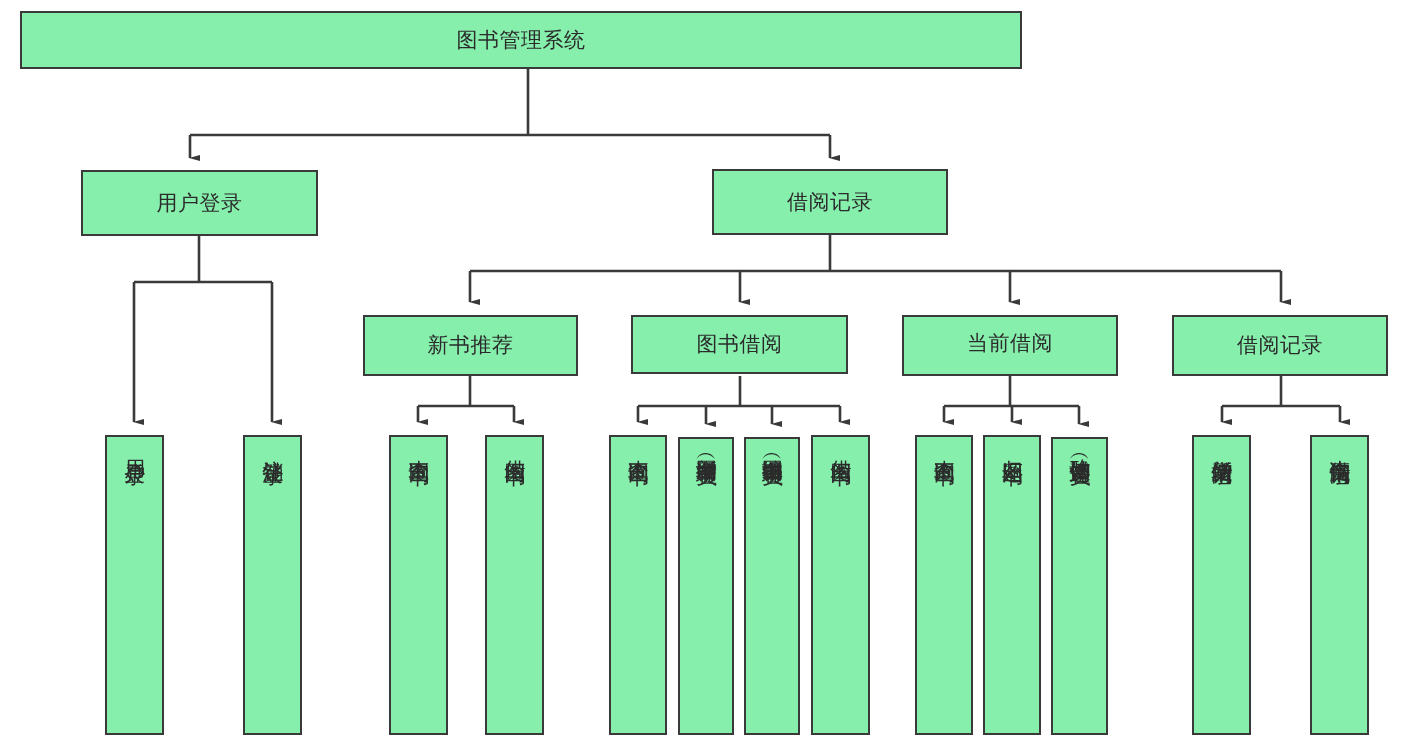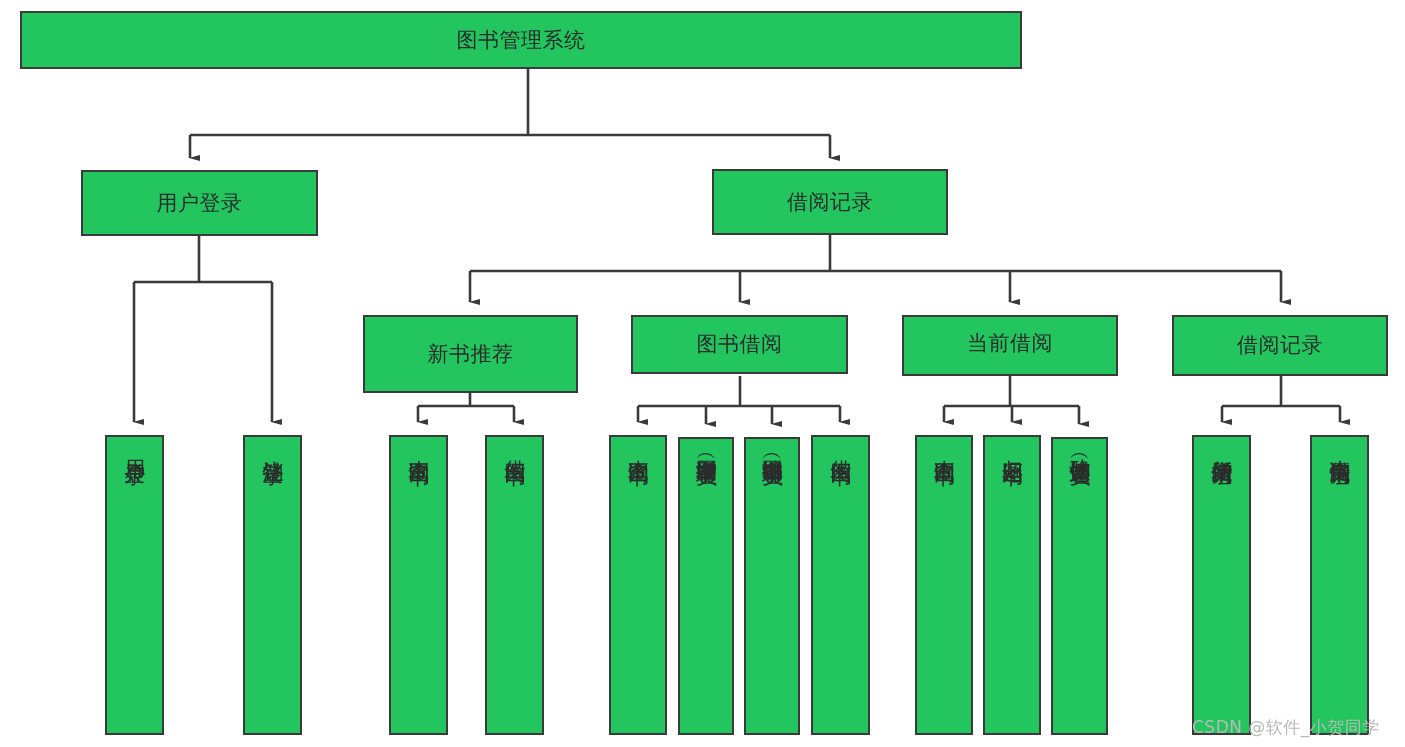--- a/index.html
+++ b/index.html
@@ -23,21 +23,21 @@
     left: 0;
     top: 0;
     width: 1405px;
     height: 747px;
     pointer-events: none;
   }
   .node {
     position: absolute;
     box-sizing: border-box;
     border: 2.5px solid #3a3a3a;
-    background: #22c55e;
+    background: #86efac;
     color: #2b2b2b;
     display: flex;
     align-items: center;
     justify-content: center;
     text-align: center;
     line-height: 1.18;
   }
   .node.h {
     font-size: 21px;
   }
@@ -130,21 +130,21 @@
   </div>
 
   <div class="node h" style="left:81px; top:170px; width:237px; height:66px;">
     <span class="node-label">用户登录</span>
   </div>
 
   <div class="node h" style="left:712px; top:169px; width:236px; height:66px;">
     <span class="node-label">借阅记录</span>
   </div>
 
-  <div class="node h" style="left:363px; top:315px; width:215px; height:78px;">
+  <div class="node h" style="left:363px; top:315px; width:215px; height:61px;">
     <span class="node-label">新书推荐</span>
   </div>
 
   <div class="node h" style="left:631px; top:315px; width:217px; height:59px;">
     <span class="node-label">图书借阅</span>
   </div>
 
   <div class="node h" style="left:902px; top:315px; width:216px; height:61px;font-family:Liberation Mono, monospace;">
     <span class="node-label">当前借阅</span>
   </div>
@@ -198,15 +198,14 @@
   </div>
 
   <div class="node v tall" style="left:1192px; top:435px; width:59px; height:300px;">
     <span class="node-label">新增借阅记录</span>
   </div>
 
   <div class="node v tall" style="left:1310px; top:435px; width:59px; height:300px;">
     <span class="node-label">查询借阅记录</span>
   </div>
 
-  <div class="watermark" style="left:1192px; top:716px;">CSDN @软件_小贺同学</div>
 
 </div>
 
 </body></html>

